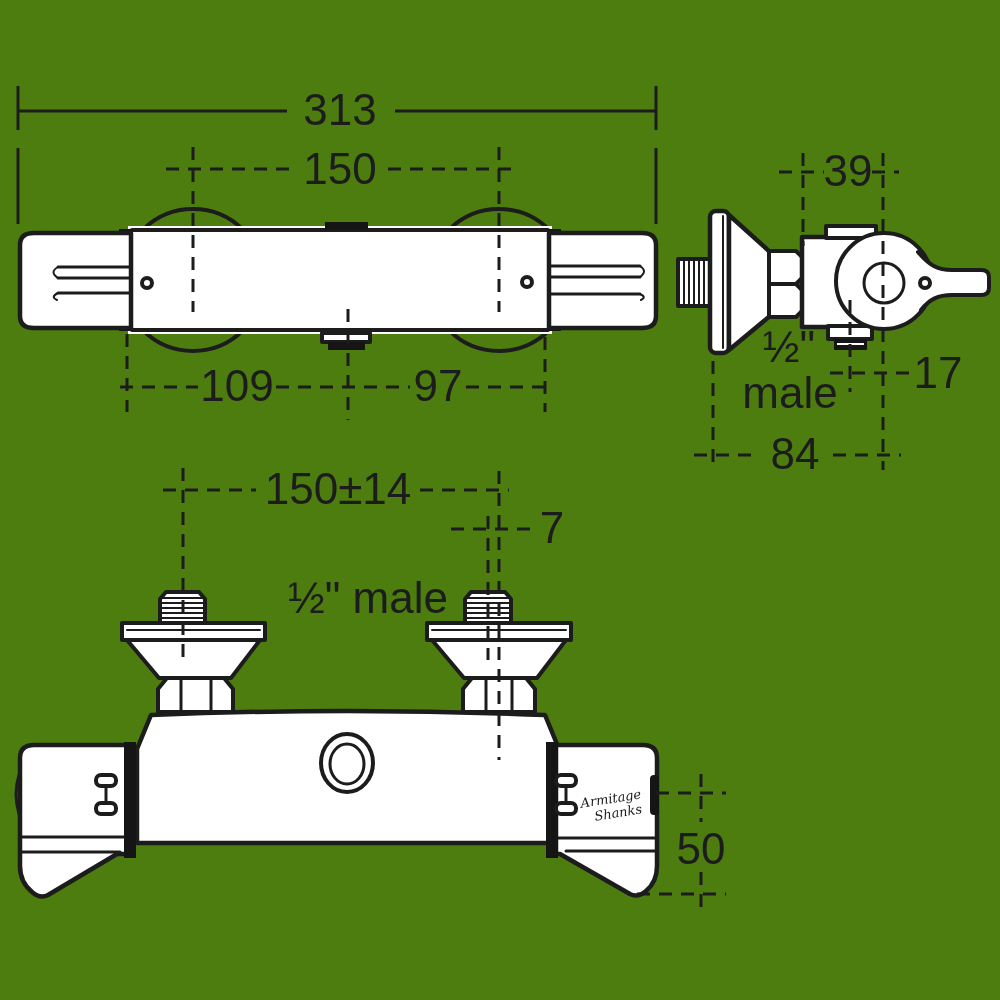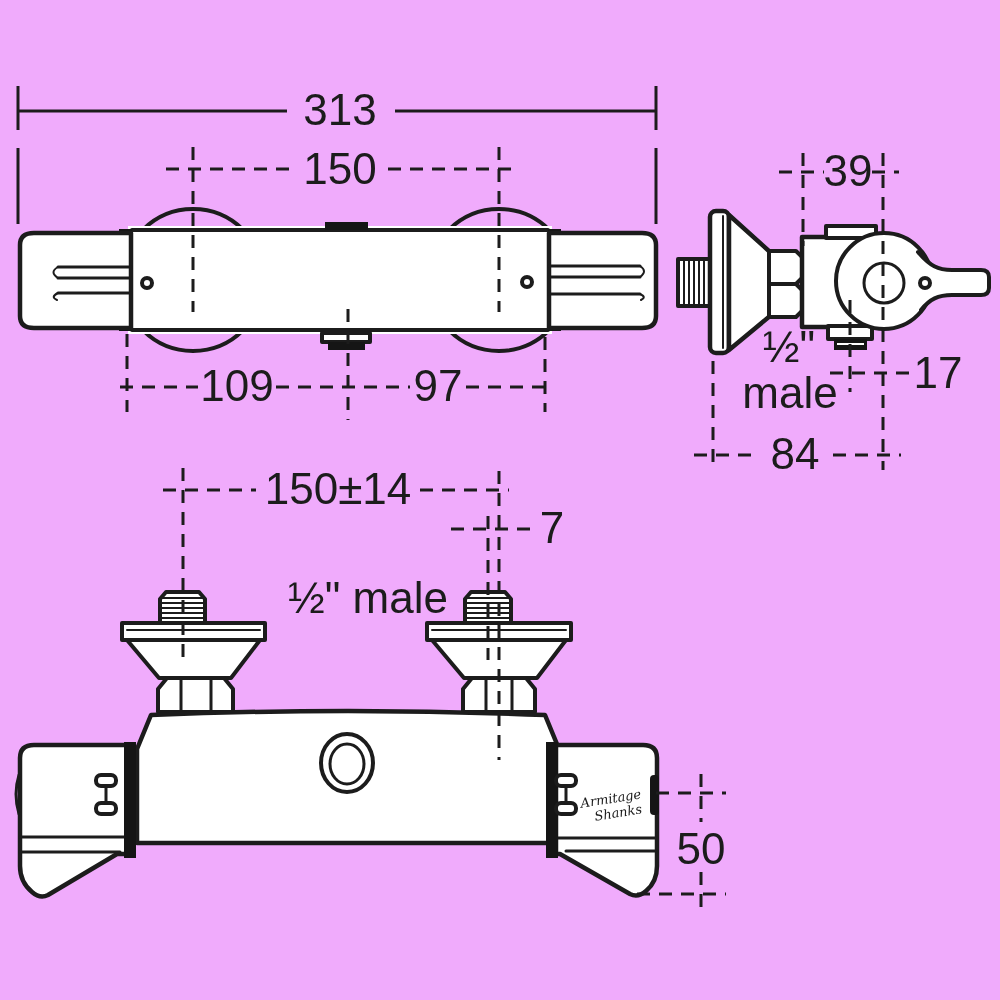--- a/index.html
+++ b/index.html
@@ -1,16 +1,16 @@
 <!DOCTYPE html>
 <html><head>
 <meta charset="utf-8">
 <style>
   html,body{margin:0;padding:0;background:#ffffff;}
-  .stage{width:1000px;height:1000px;position:relative;background:#f0abfc;font-family:"Liberation Sans",sans-serif;}
+  .stage{width:1000px;height:1000px;position:relative;background:#4d7c0f;font-family:"Liberation Sans",sans-serif;}
   svg{display:block;}
   .ln{stroke:#1c1c1c;fill:none;stroke-width:4;stroke-linejoin:round;stroke-linecap:round;}
   .lnf{stroke:#1c1c1c;fill:#ffffff;stroke-width:4;stroke-linejoin:round;stroke-linecap:round;}
   .lnf5{stroke:#1c1c1c;fill:#ffffff;stroke-width:4.5;stroke-linejoin:round;stroke-linecap:round;}
   .thin{stroke:#1c1c1c;fill:none;stroke-width:2;stroke-linecap:round;}
   .med{stroke:#1c1c1c;fill:none;stroke-width:3;stroke-linecap:round;}
   .blk{fill:#151515;stroke:none;}
   .dash{stroke:#1c1c1c;fill:none;stroke-width:3;stroke-dasharray:13 9;stroke-linecap:butt;}
   .sol{stroke:#1c1c1c;fill:none;stroke-width:3;stroke-linecap:butt;}
   .dimtxt{font-family:"Liberation Sans",sans-serif;font-size:44px;fill:#1c1c1c;text-anchor:middle;}

